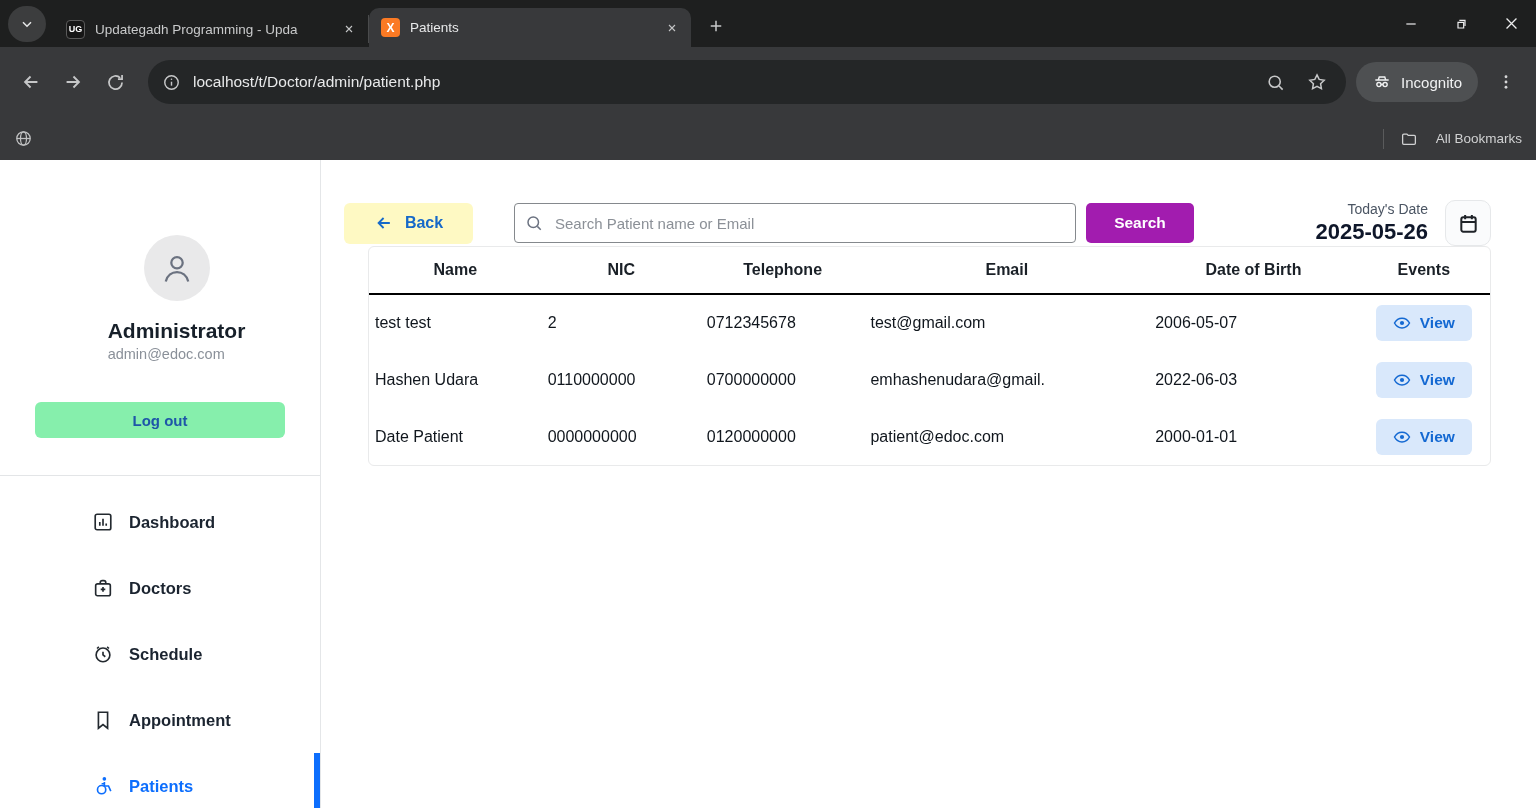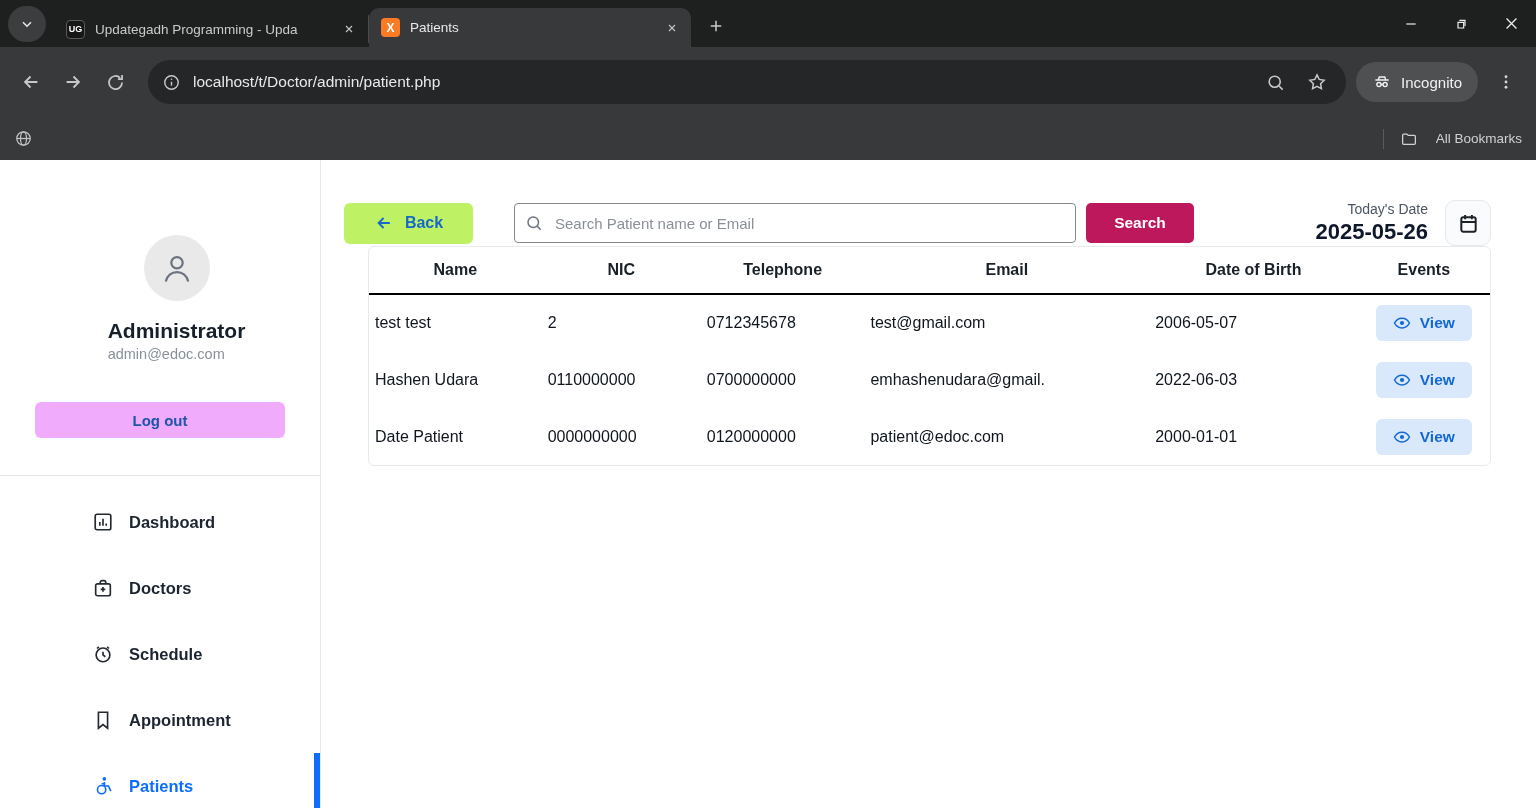--- a/index.html
+++ b/index.html
@@ -38,38 +38,38 @@
 
   
   .page { flex:1; display:flex; background:#fff; min-height:0; }
 
   .sidebar { width:321px; flex:0 0 321px; border-right:1px solid #e4e6e8; position:relative; }
   .profile { margin:75px 0 0 33px; display:flex; align-items:center; gap:18px;flex-direction:column; }
   .avatar { width:66px; height:66px; border-radius:50%; background:#e9e9ea; display:flex; align-items:center; justify-content:center; color:#6b7280; }
   .profile-name { font-size:21px; font-weight:bold; color:#17202a; }
   .profile-email { font-size:14.5px; color:#8a9099; margin-top:3px; }
   .logout-btn { display:block; margin:40px 0 0 35px; width:250px; height:36px; border:none; border-radius:6px;
-    background:#f0abfc; color:#1e56a8; font-size:15px; font-weight:bold; cursor:pointer; font-family:inherit; }
+    background:#86efac; color:#1e56a8; font-size:15px; font-weight:bold; cursor:pointer; font-family:inherit; }
   .side-divider { border:none; border-top:1px solid #e3e5e7; margin-top:37px; }
   .side-nav { margin-top:13px; }
   .nav-item { height:66px; display:flex; align-items:center; gap:15px; padding-left:92px; cursor:pointer; position:relative; color:#23292f; }
   .nav-item .nav-label { font-size:16.5px; font-weight:bold; color:#1b2430; }
   .nav-item.active, .nav-item.active .nav-label { color:#0d6efd; }
   .nav-item.active .active-bar { position:absolute; right:0; top:0; width:6px; height:100%; background:#0d6efd; }
 
   .main { flex:1; padding:40px 45px 0 23px; min-width:0; }
   .topbar { display:flex; align-items:center; }
-  .back-btn { width:129px; height:41px; border:none; border-radius:6px; background:#bef264; color:#1669c9;
+  .back-btn { width:129px; height:41px; border:none; border-radius:6px; background:#fef9c3; color:#1669c9;
     font-size:16px; font-weight:bold; display:flex; align-items:center; justify-content:center; gap:11px; cursor:pointer; font-family:inherit; }
   .search-box { position:relative; width:562px; margin-left:41px; }
   .search-box .mag { position:absolute; left:11px; top:50%; transform:translateY(-50%); color:#6b7280; pointer-events:none; display:flex; }
   .search-input { width:100%; height:40px; border:1px solid #85898d; border-radius:4px; padding:0 12px 0 40px;
     font-size:15px; color:#202124; outline:none; font-family:inherit; }
   .search-input::placeholder { color:#8b9097; }
-  .search-btn { width:108px; height:40px; margin-left:10px; border:none; border-radius:5px; background:#be185d;
+  .search-btn { width:108px; height:40px; margin-left:10px; border:none; border-radius:5px; background:#a21caf;
     color:#fff; font-size:15.5px; font-weight:bold; cursor:pointer; font-family:inherit; }
   .date-block { margin-left:auto; text-align:right; line-height:1.25; }
   .date-label { font-size:14px; color:#4b5563; }
   .date-value { font-size:22px; font-weight:bold; color:#0f172a; }
   .calendar-btn { width:46px; height:46px; margin-left:17px; border:1px solid #e6e8ea; border-radius:10px;
     background:#fafbfc; color:#1f2328; display:flex; align-items:center; justify-content:center; cursor:pointer; }
 
   .section-title { margin:37px 0 16px 24px; font-size:19px; font-weight:bold; color:#111827; }
   .table-wrap { margin-left:24px; border:1px solid #e9eaeb; border-radius:6px; background:#fff; overflow:hidden; }
   table { width:100%; border-collapse:collapse; table-layout:fixed; }

